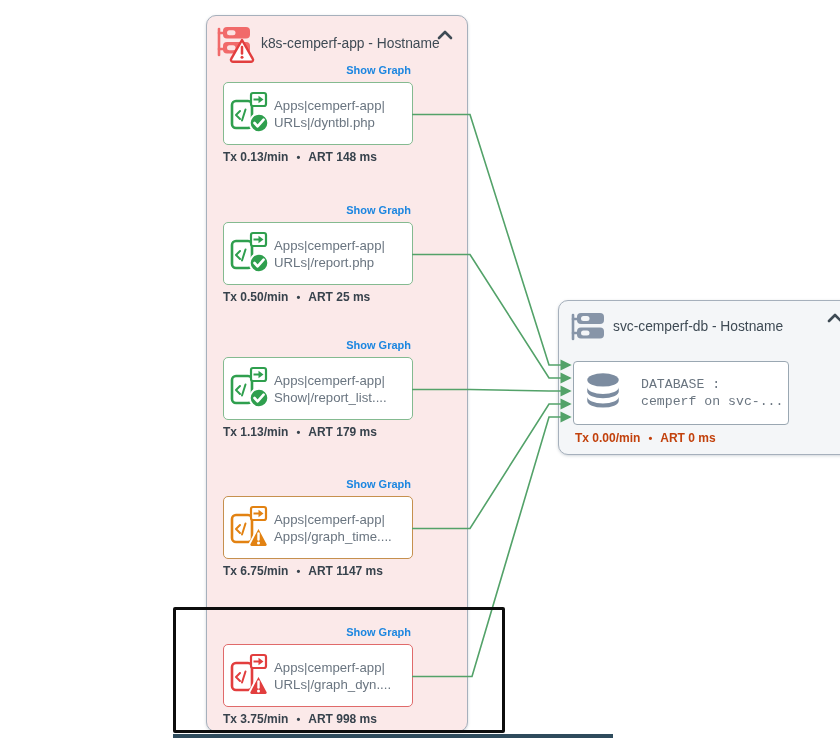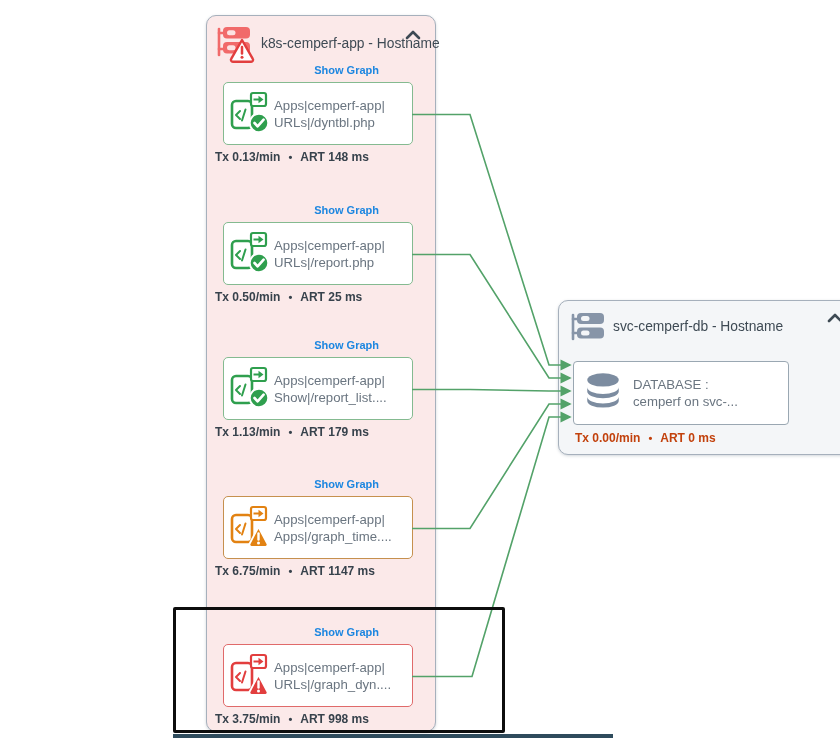--- a/index.html
+++ b/index.html
@@ -1,40 +1,40 @@
 <!DOCTYPE html>
 <html><head>
 <meta charset="utf-8">
 <style>
   html,body{margin:0;padding:0;background:#fff;font-family:"Liberation Sans",sans-serif;}
   .stage{position:relative;width:840px;height:738px;background:#fff;overflow:hidden;}
 
   .group{position:absolute;border:1.5px solid #a6b0bc;border-radius:10px;box-sizing:border-box;
          box-shadow:0 1px 3px rgba(70,90,110,.25);}
-  .group-left{left:206px;top:15px;width:230px;height:717px;background:#fbe9e9;z-index:1;}
+  .group-left{left:206px;top:15px;width:262px;height:717px;background:#fbe9e9;z-index:1;}
   .group-right{left:558px;top:300px;width:300px;height:155px;background:#f4f6f8;z-index:1;}
 
   .group-title{position:absolute;font-size:13.8px;color:#3e4a54;white-space:nowrap;}
   .chev-btn{position:absolute;width:20px;height:16px;cursor:pointer;background:none;border:none;padding:0;}
 
   .node-block{position:absolute;left:0;right:0;height:110px;}
   .show-graph{position:absolute;top:0;right:56px;font-size:11px;font-weight:700;color:#1c86e0;cursor:pointer;white-space:nowrap;}
   .node-card{position:absolute;top:18px;left:16px;width:190px;height:63px;background:#fff;border:1.6px solid #84ba90;
              border-radius:5px;box-sizing:border-box;display:flex;align-items:center;padding:12px 5px;cursor:pointer;}
   .node-card.warning{border-color:#c6904e;}
   .node-card.critical{border-color:#e06a6a;}
   .node-icon{flex:0 0 auto;}
   .icon-ok{color:#2f9f4e;} .icon-warning{color:#e28212;} .icon-critical{color:#e23e3e;}
   .node-label{font-size:13.2px;color:#6a7580;line-height:17px;margin-left:5px;white-space:nowrap;}
-  .metrics{position:absolute;top:86px;left:8px;font-size:12px;font-weight:700;color:#37424c;white-space:nowrap;}
+  .metrics{position:absolute;top:86px;left:16px;font-size:12px;font-weight:700;color:#37424c;white-space:nowrap;}
   .metrics .sep{display:inline-block;margin:0 8px;font-size:11px;}
 
   .db-card{position:absolute;left:14px;top:60px;width:216px;height:64px;background:#fff;border:1.6px solid #9aa7b2;
            border-radius:4px;box-sizing:border-box;display:flex;align-items:center;padding:0 8px;cursor:pointer;}
-  .db-label{font-size:13.2px;color:#6a7580;line-height:17px;margin-left:9px;white-space:nowrap;}
+  .db-label{font-size:13.2px;color:#6a7580;line-height:17px;margin-left:17px;white-space:nowrap;font-family:Liberation Mono, monospace;}
   .db-metrics{position:absolute;left:16px;top:130px;font-size:12px;font-weight:700;color:#c2410c;white-space:nowrap;}
   .db-metrics .sep{display:inline-block;margin:0 8px;font-size:11px;}
 
   .connections{position:absolute;left:0;top:0;z-index:5;pointer-events:none;}
   .highlight-box{position:absolute;left:173px;top:607px;width:332px;height:126px;border:3px solid #0d0d0d;
                  box-sizing:border-box;z-index:6;border-radius:2px;pointer-events:none;}
   .bottom-bar{position:absolute;left:173px;top:734px;width:440px;height:4px;background:#2e4b5c;z-index:7;}
 </style>
 </head>
 <body>

